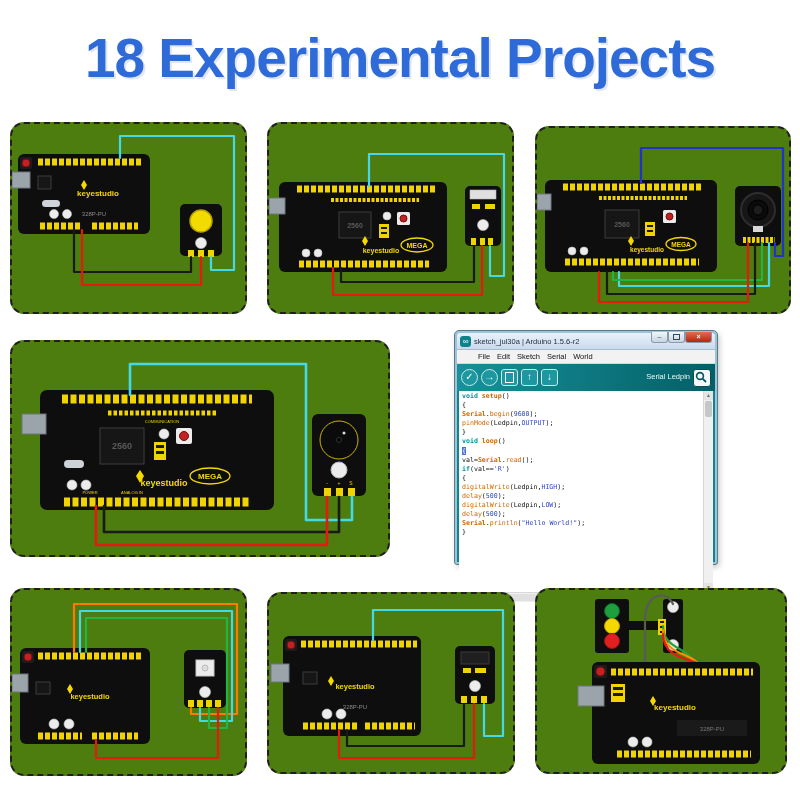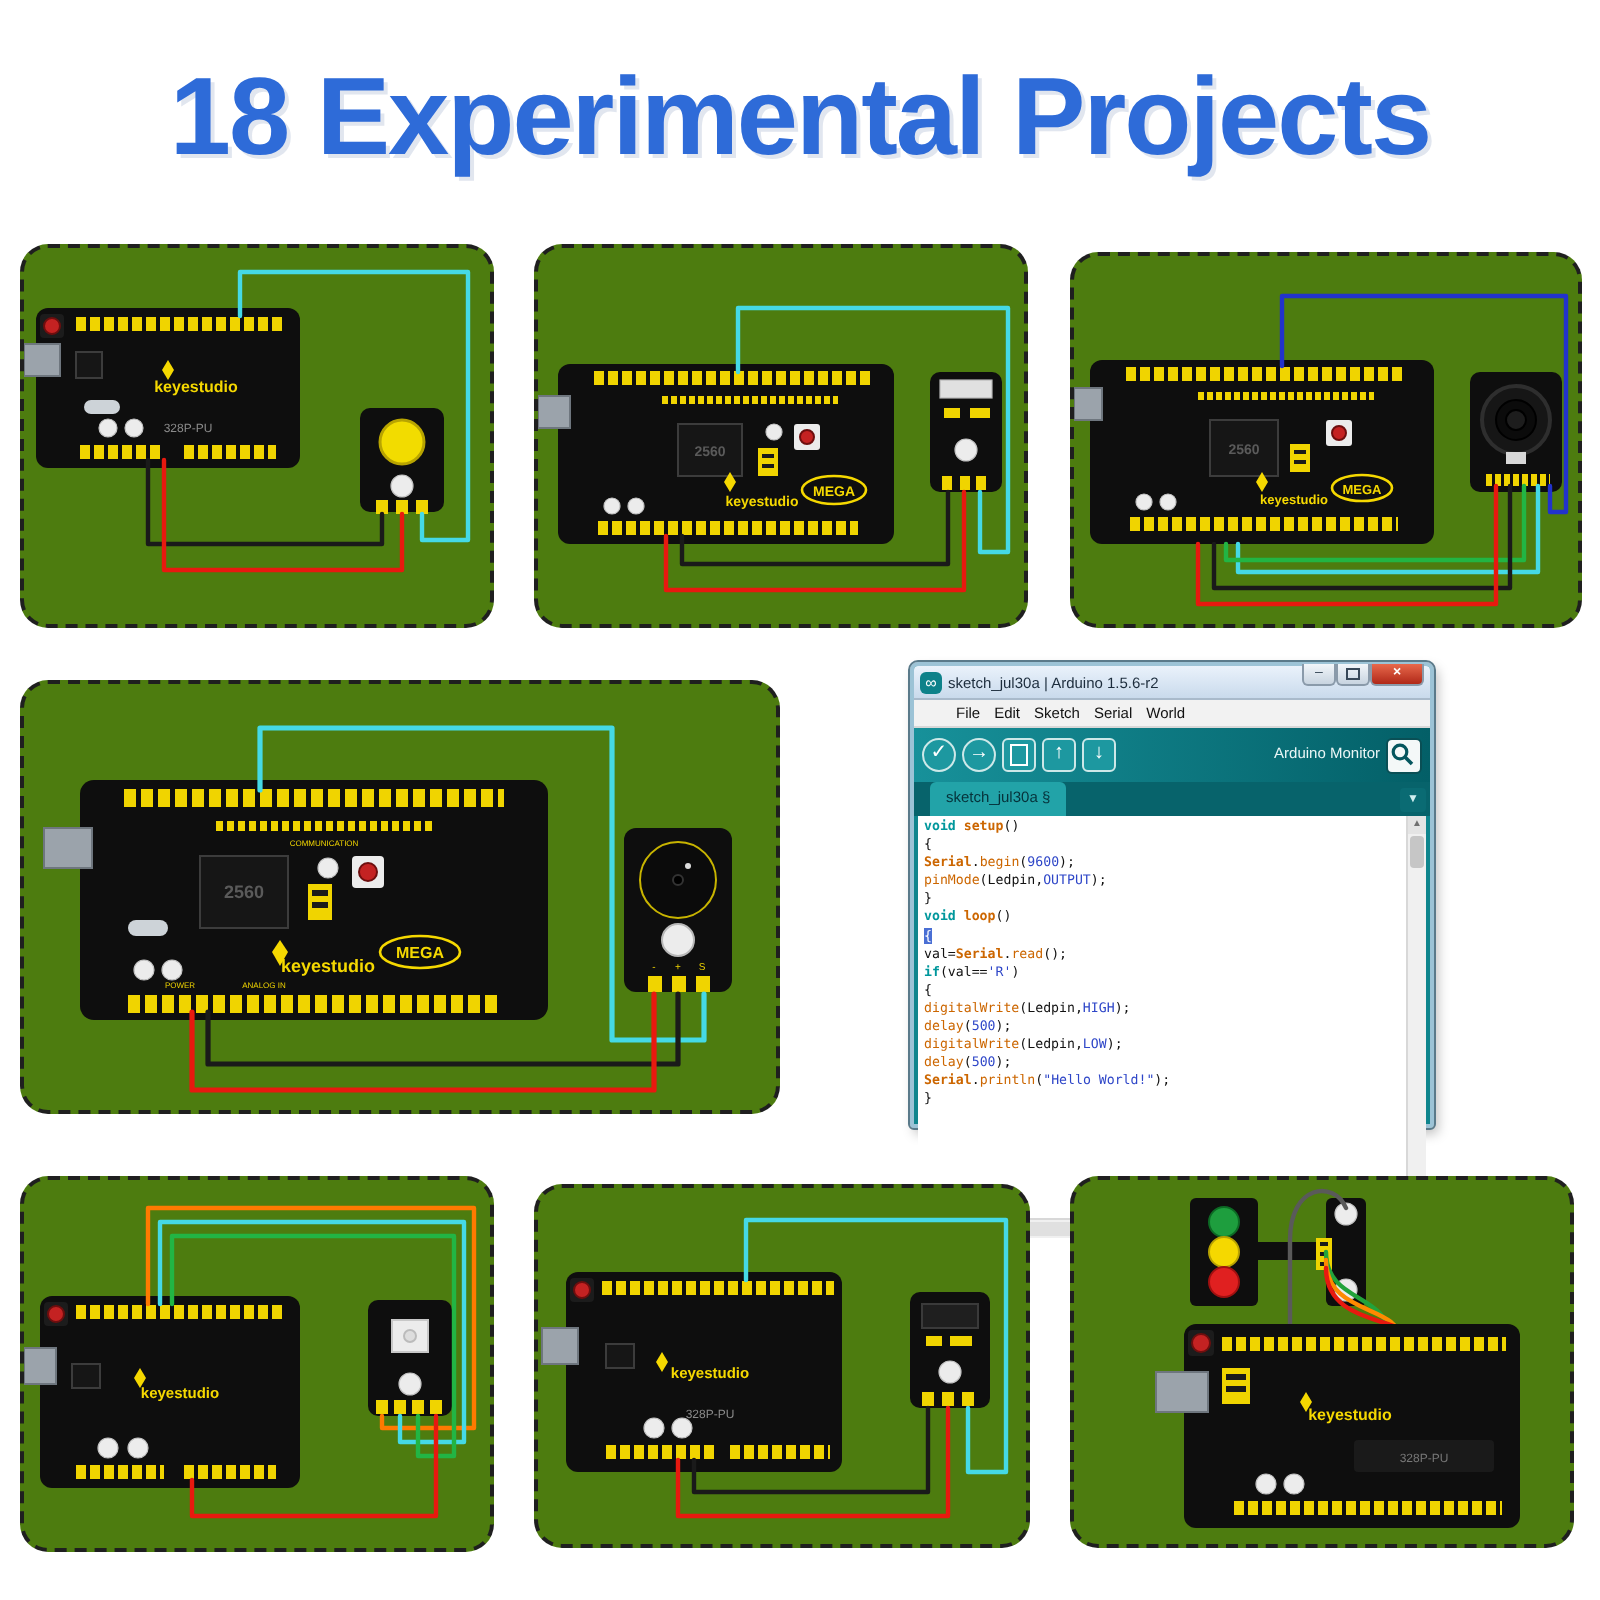--- a/index.html
+++ b/index.html
@@ -262,31 +262,27 @@
     <span>Sketch</span>
     <span>Serial</span>
     <span>World</span>
   </div>
   <div class="toolbar">
     <span class="tbtn round"><span>✓</span></span>
     <span class="tbtn round"><span>→</span></span>
     <span class="tbtn sq"><span class="doc-shape"></span></span>
     <span class="tbtn sq"><span>↑</span></span>
     <span class="tbtn sq"><span>↓</span></span>
-    <span class="serial-label">Arduino Monitor</span>
+    <span class="serial-label">Serial Ledpin</span>
     <span class="serial-btn">
       <svg width="14" height="14" viewBox="0 0 14 14">
         <circle cx="6" cy="6" r="3.4" fill="none" stroke="#05565E" stroke-width="1.6"></circle>
         <line x1="8.6" y1="8.6" x2="12" y2="12" stroke="#05565E" stroke-width="1.8"></line>
       </svg>
     </span>
-  </div>
-  <div class="tabstrip">
-    <span class="tab">sketch_jul30a §</span>
-    <span class="tab-dd"><span>▼</span></span>
   </div>
   <div class="ide-body">
     <div class="code"><div><span class="tk-type">void </span><span class="tk-fnb">setup</span><span class="tk-pln">()</span></div><div><span class="tk-pln">{</span></div><div><span class="tk-fnb">Serial</span><span class="tk-pln">.</span><span class="tk-fn">begin</span><span class="tk-pln">(</span><span class="tk-lit">9600</span><span class="tk-pln">);</span></div><div><span class="tk-fn">pinMode</span><span class="tk-pln">(</span><span class="tk-pln">Ledpin,</span><span class="tk-lit">OUTPUT</span><span class="tk-pln">);</span></div><div><span class="tk-pln">}</span></div><div><span class="tk-type">void </span><span class="tk-fnb">loop</span><span class="tk-pln">()</span></div><div><span class="tk-cur">{</span></div><div><span class="tk-pln">val=</span><span class="tk-fnb">Serial</span><span class="tk-pln">.</span><span class="tk-fn">read</span><span class="tk-pln">();</span></div><div><span class="tk-type">if</span><span class="tk-pln">(val==</span><span class="tk-lit">'R'</span><span class="tk-pln">)</span></div><div><span class="tk-pln">{</span></div><div><span class="tk-fn">digitalWrite</span><span class="tk-pln">(</span><span class="tk-pln">Ledpin,</span><span class="tk-lit">HIGH</span><span class="tk-pln">);</span></div><div><span class="tk-fn">delay</span><span class="tk-pln">(</span><span class="tk-lit">500</span><span class="tk-pln">);</span></div><div><span class="tk-fn">digitalWrite</span><span class="tk-pln">(</span><span class="tk-pln">Ledpin,</span><span class="tk-lit">LOW</span><span class="tk-pln">);</span></div><div><span class="tk-fn">delay</span><span class="tk-pln">(</span><span class="tk-lit">500</span><span class="tk-pln">);</span></div><div><span class="tk-fnb">Serial</span><span class="tk-pln">.</span><span class="tk-fn">println</span><span class="tk-pln">(</span><span class="tk-lit">"Hello World!"</span><span class="tk-pln">);</span></div><div><span class="tk-pln">}</span></div></div>
     <div class="vscroll">
       <div class="vs-arrow">▲</div>
       <div class="vs-thumb"></div>
       <div class="vs-arrow bottom">▼</div>
     </div>
   </div>
   <div class="hscroll">

